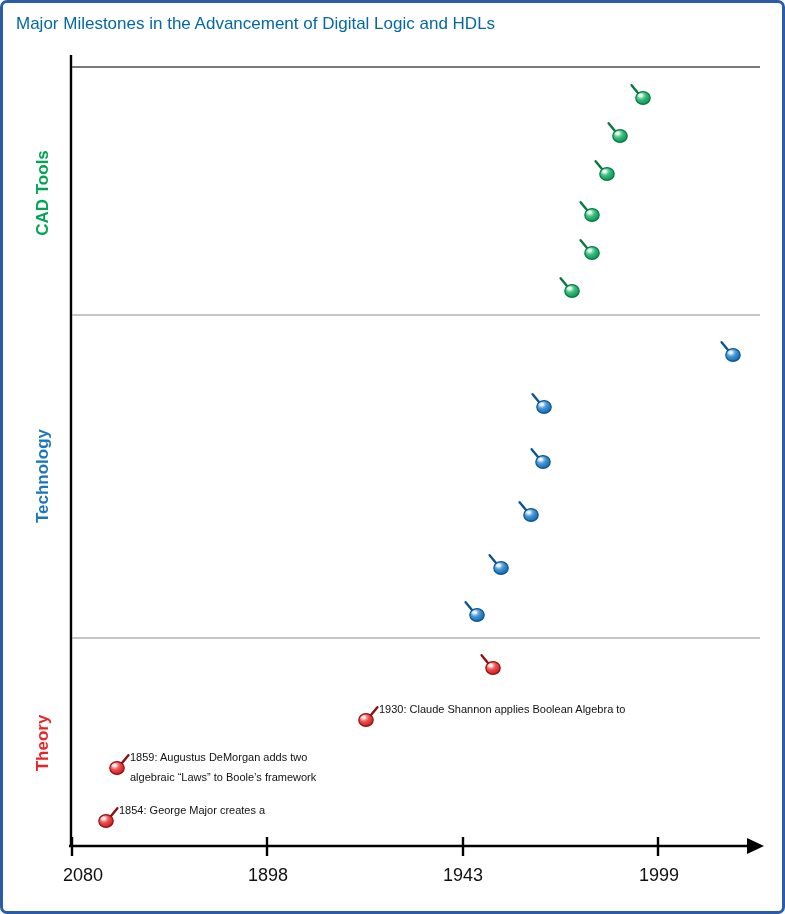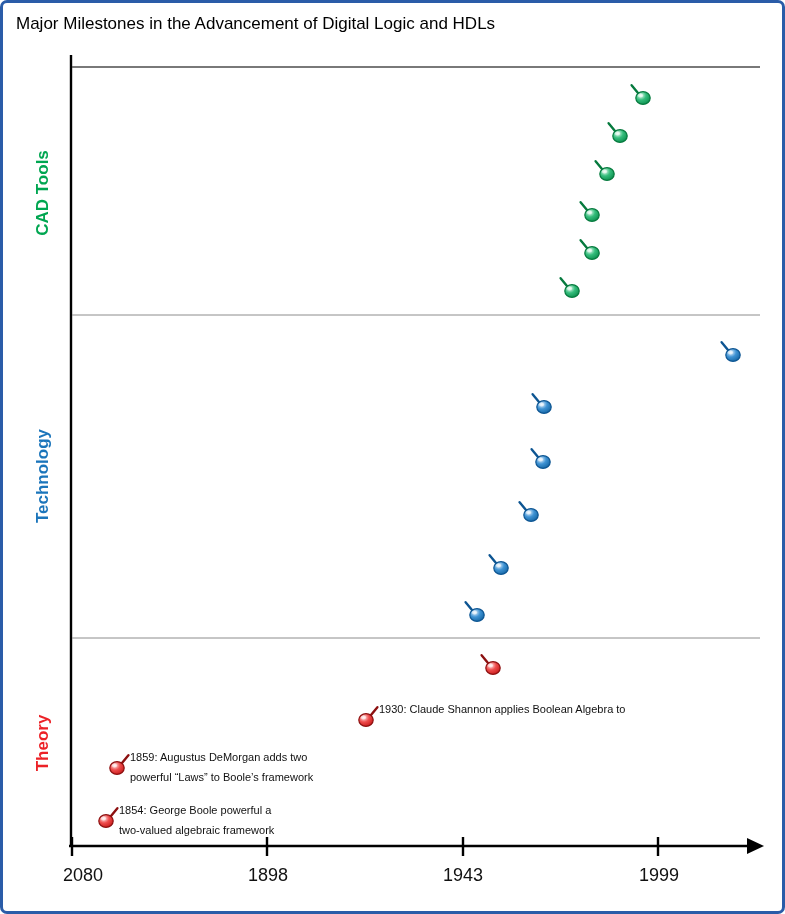--- a/index.html
+++ b/index.html
@@ -2,21 +2,21 @@
 <html><head>
 <meta charset="utf-8">
 <style>
   html,body{margin:0;padding:0;background:#ffffff;}
   .frame{
     position:relative;width:785px;height:914px;box-sizing:border-box;
     border:3px solid #2a5ca8;border-radius:7px;background:#ffffff;
     font-family:"Liberation Sans",sans-serif;overflow:hidden;
   }
   .title{
-    position:absolute;left:13px;top:11px;font-size:17px;color:#000000;
+    position:absolute;left:13px;top:11px;font-size:17px;color:#0369a1;
     letter-spacing:0;white-space:pre;
   }
   .section-label{
     position:absolute;width:160px;text-align:center;font-weight:bold;font-size:17px;
     transform:rotate(-90deg);transform-origin:center center;white-space:pre;
   }
   .section-label.cad{color:#00a651;}
   .section-label.tech{color:#1b75bb;}
   .section-label.theory{color:#ec2227;}
   .chart-lines{position:absolute;left:0;top:0;pointer-events:none;}
@@ -206,33 +206,32 @@
     <svg class="marker theory-m" style="left:348px;top:700px;" width="30" height="26" viewBox="0 0 30 26">
       <path class="tail" d="M20,12 L26.4,4.2"></path>
         <ellipse class="ball" cx="15" cy="17" rx="7.2" ry="6.3"></ellipse>
         <ellipse class="hl" cx="12.5" cy="14.5" rx="2.6" ry="2"></ellipse>
     </svg>
   </div>
 
   <div class="milestone">
     <div class="m-text align-left" style="left:127px;top:745px;">
       <div class="m-line">1859: Augustus DeMorgan adds two</div>
-      <div class="m-line">powerful “Laws” to Boole’s framework</div>
+      <div class="m-line">algebraic “Laws” to Boole’s framework</div>
     </div>
     <svg class="marker theory-m" style="left:99px;top:748px;" width="30" height="26" viewBox="0 0 30 26">
       <path class="tail" d="M20,12 L26.4,4.2"></path>
         <ellipse class="ball" cx="15" cy="17" rx="7.2" ry="6.3"></ellipse>
         <ellipse class="hl" cx="12.5" cy="14.5" rx="2.6" ry="2"></ellipse>
     </svg>
   </div>
 
   <div class="milestone">
     <div class="m-text align-left" style="left:116px;top:798px;">
-      <div class="m-line">1854: George Boole powerful a</div>
-      <div class="m-line">two-valued algebraic framework</div>
+      <div class="m-line">1854: George Major creates a</div>
     </div>
     <svg class="marker theory-m" style="left:88px;top:801px;" width="30" height="26" viewBox="0 0 30 26">
       <path class="tail" d="M20,12 L26.4,4.2"></path>
         <ellipse class="ball" cx="15" cy="17" rx="7.2" ry="6.3"></ellipse>
         <ellipse class="hl" cx="12.5" cy="14.5" rx="2.6" ry="2"></ellipse>
     </svg>
   </div>
 
   <div class="tick-label" style="left:45px;">2080</div>
   <div class="tick-label" style="left:230px;">1898</div>

